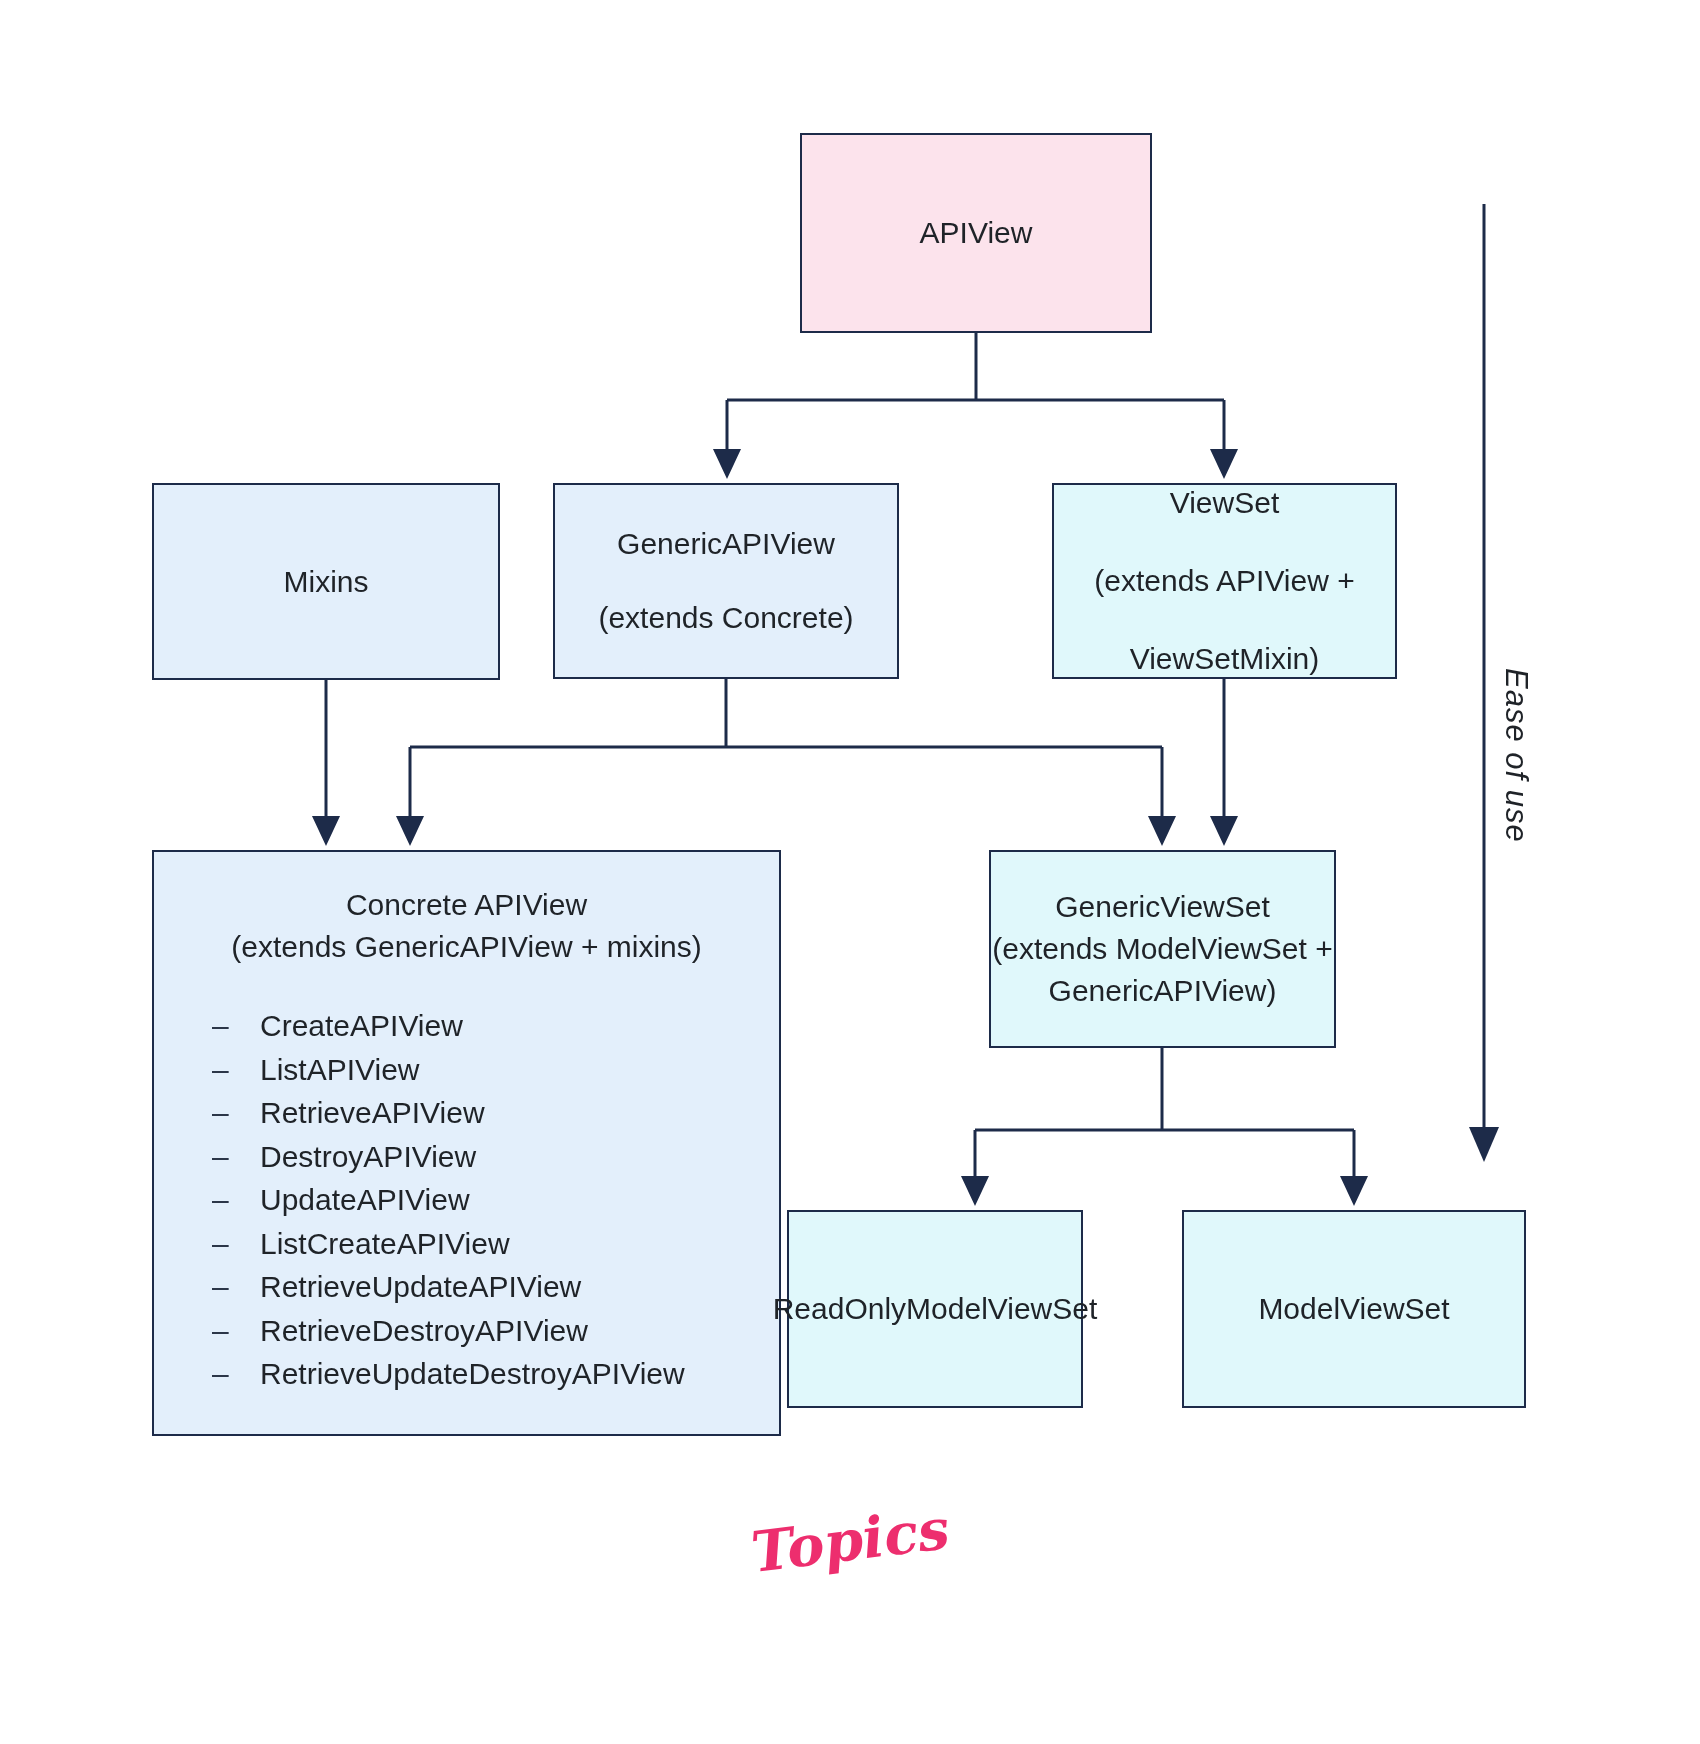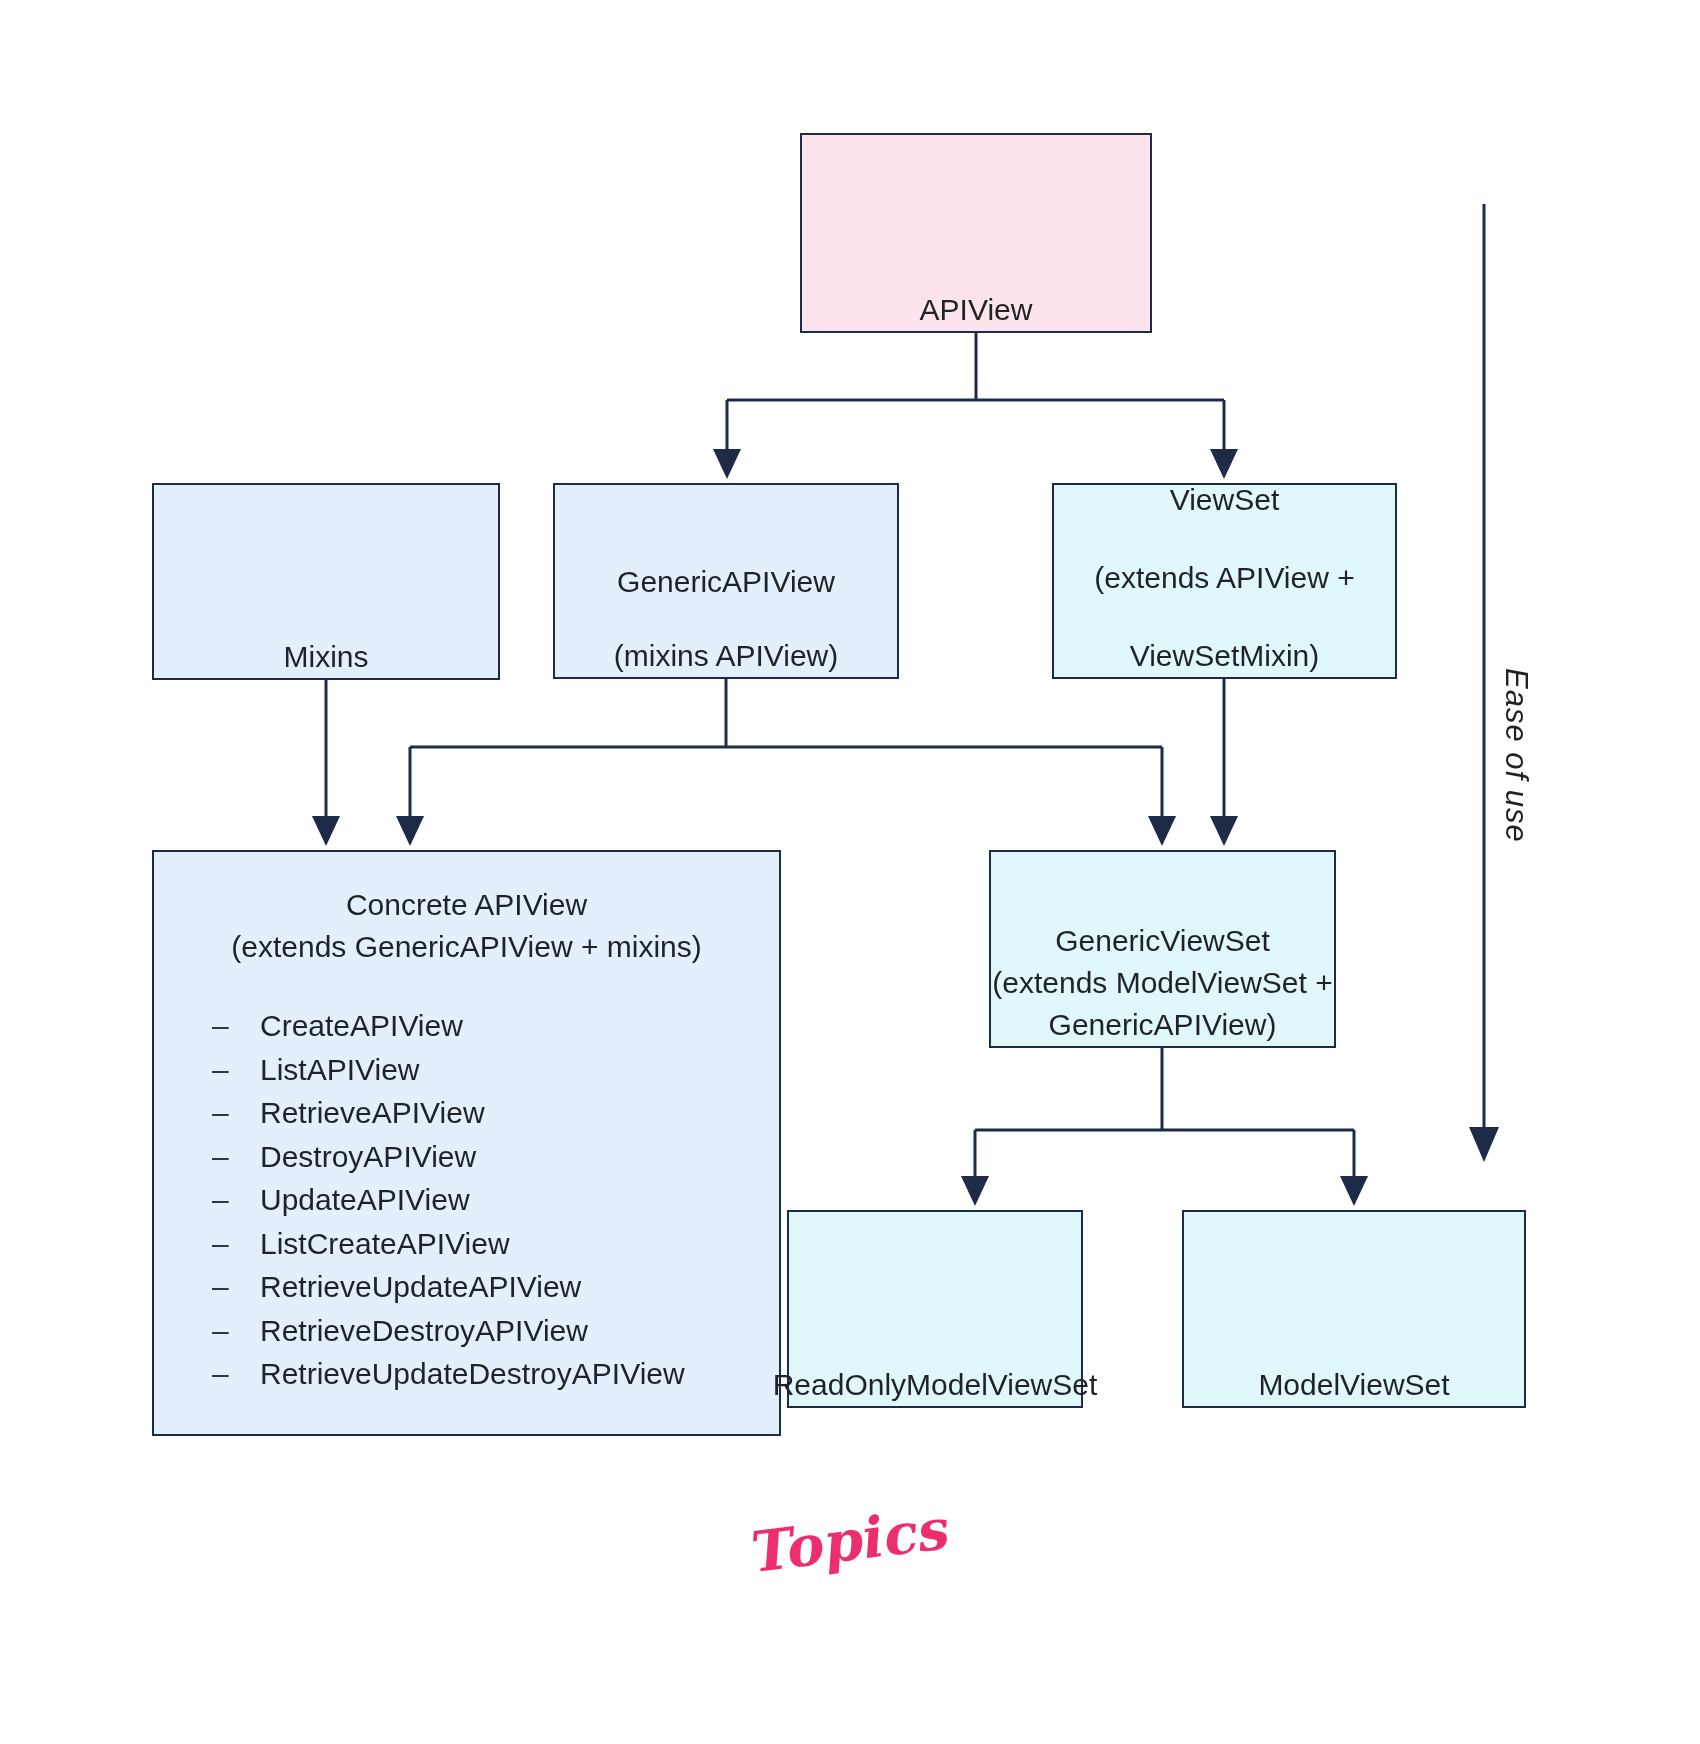--- a/index.html
+++ b/index.html
@@ -9,21 +9,21 @@
   html,body{margin:0;padding:0;background:#ffffff;}
   #canvas{
     position:relative; width:1700px; height:1744px; background:#ffffff;
     font-family:"Liberation Sans", sans-serif; color:var(--text); overflow:hidden;
   }
   #edges{position:absolute; left:0; top:0; width:1700px; height:1744px; color:var(--line);}
   .edge{stroke:currentColor; stroke-width:3; fill:none;}
   .arrowhead{fill:currentColor; stroke:none;}
   .box{
     position:absolute; box-sizing:border-box; border:2.5px solid var(--line);
-    display:flex; flex-direction:column; align-items:center; justify-content:flex-end;
+    display:flex; flex-direction:column; align-items:center; justify-content:center;
     text-align:center; font-size:30px; line-height:1.4; color:var(--text);
   }
   .fill-pink{background:var(--pink);}
   .fill-blue{background:var(--blue);}
   .fill-cyan{background:var(--cyan);}
   #box-apiview      {left:800px;  top:133px;  width:352px; height:200px;}
   #box-mixins       {left:152px;  top:483px;  width:348px; height:197px;}
   #box-genericapiview{left:553px; top:483px;  width:346px; height:196px;gap:32px;}
   #box-viewset      {left:1052px; top:483px;  width:345px; height:196px;gap:36px;}
   #box-concrete     {left:152px;  top:850px;  width:629px; height:586px;
@@ -95,21 +95,21 @@
   <div class="box fill-pink" id="box-apiview">
     <span class="node-line">APIView</span>
   </div>
 
   <div class="box fill-blue" id="box-mixins">
     <span class="node-line">Mixins</span>
   </div>
 
   <div class="box fill-blue" id="box-genericapiview">
     <span class="node-line">GenericAPIView</span>
-    <span class="node-line">(mixins APIView)</span>
+    <span class="node-line">(extends Concrete)</span>
   </div>
 
   <div class="box fill-cyan" id="box-viewset">
     <span class="node-line">ViewSet</span>
     <span class="node-line">(extends APIView +</span>
     <span class="node-line">ViewSetMixin)</span>
   </div>
 
   <div class="box fill-blue" id="box-concrete">
     <span class="node-line">Concrete APIView</span>

